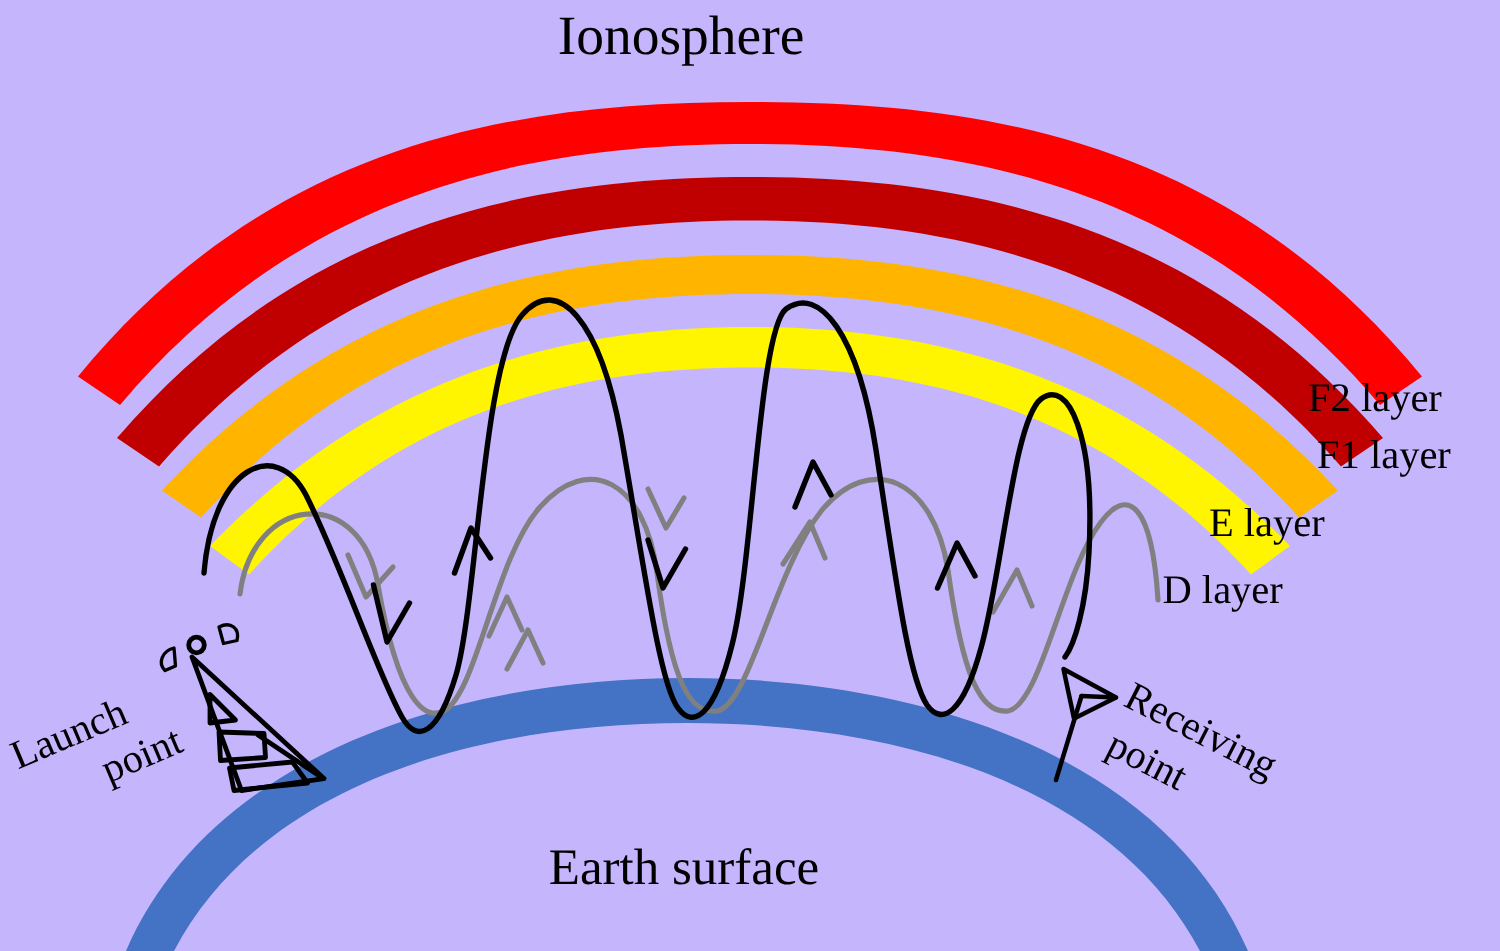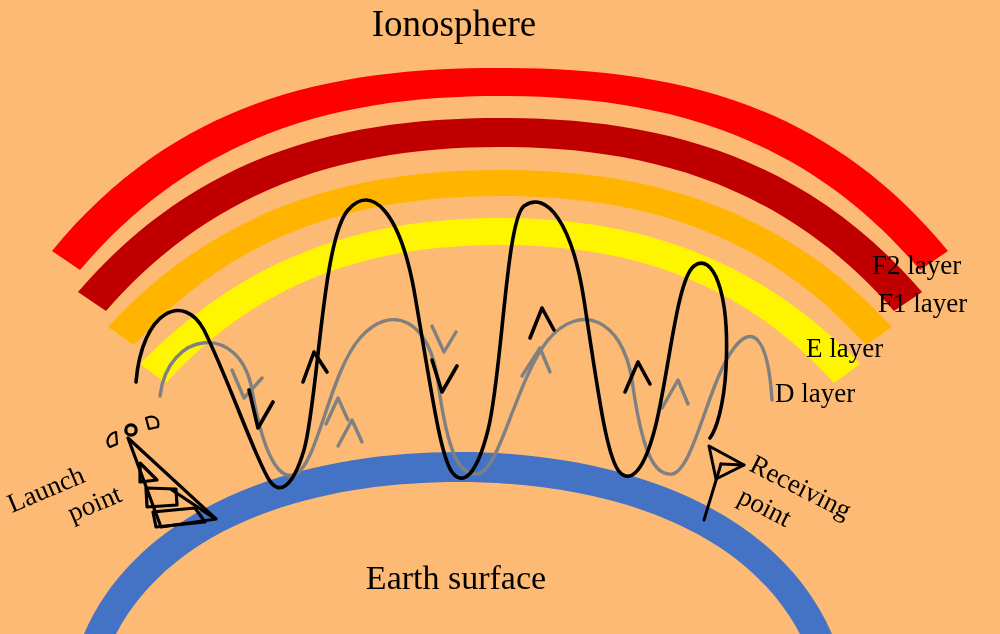--- a/index.html
+++ b/index.html
@@ -1,18 +1,18 @@
 <!DOCTYPE html>
 <html><head>
 <meta charset="utf-8">
 <style>
   html,body{margin:0;padding:0;background:#ffffff;}
   body{width:1000px;height:634px;overflow:hidden;
        font-family:"Liberation Serif","DejaVu Serif",serif;}
-  #stage{position:relative;width:1000px;height:634px;background:#fdba74;}
+  #stage{position:relative;width:1000px;height:634px;background:#c4b5fd;}
   svg#diagram{position:absolute;left:0;top:0;width:1000px;height:634px;display:block;}
   .lbl{fill:#000;font-family:"Liberation Serif","DejaVu Serif",serif;}
   .title-text{font-size:37px;}
   .layer-text{font-size:27px;}
   .surface-text{font-size:34px;}
   .point-text{font-size:27px;}
 </style>
 </head>
 <body>
 

